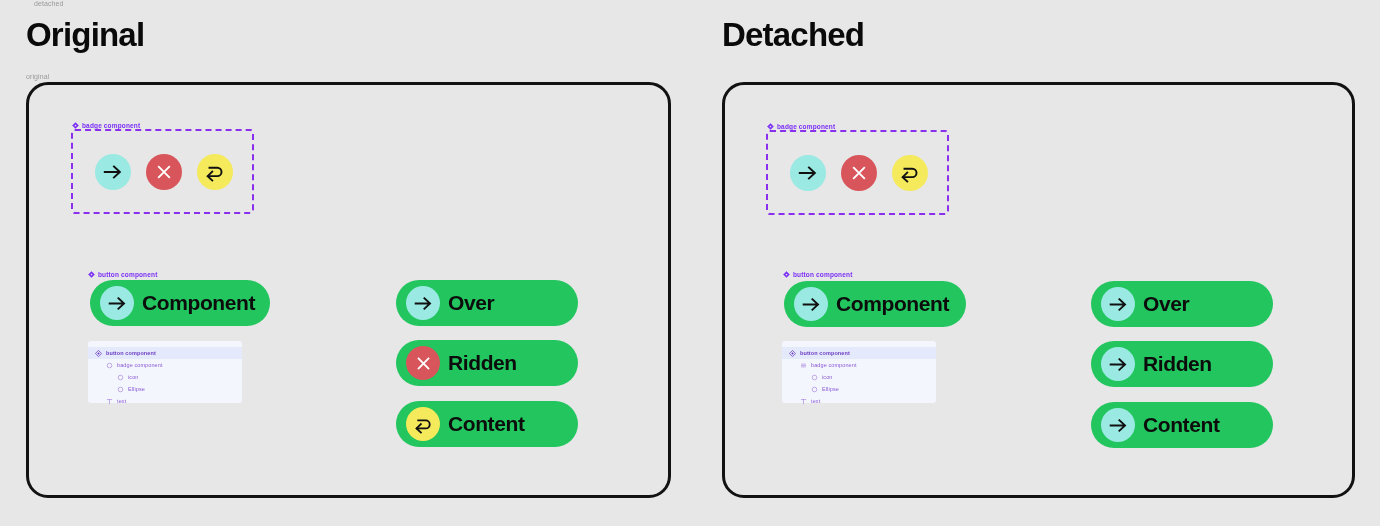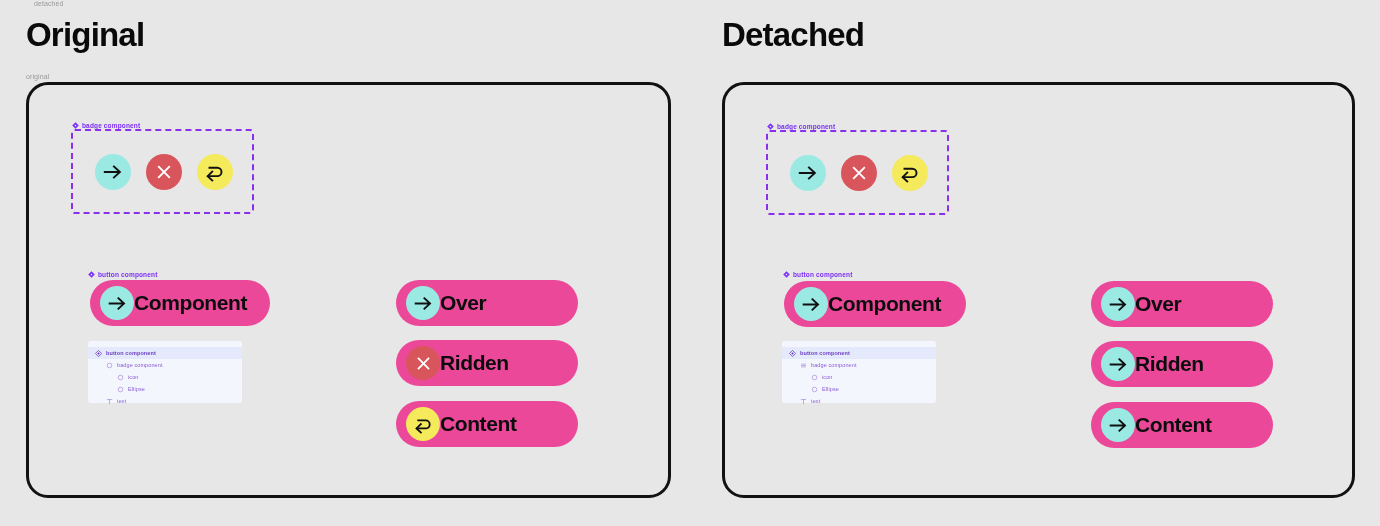--- a/index.html
+++ b/index.html
@@ -90,25 +90,25 @@
     display: flex;
     align-items: center;
     justify-content: center;
     flex: 0 0 auto;
   }
   .badge svg { display: block; }
 
   
   .pill {
     position: absolute;
-    background: #ec4899;
+    background: #22c55e;
     border-radius: 100px;
     display: flex;
     align-items: center;
-    gap: 0;
+    gap: 8px;
     padding: 0 22px 0 10px;
   }
   .pill .pill-text {
     font-size: 21px;
     font-weight: bold;
     color: #0c0c0c;
     letter-spacing: -0.4px;
     white-space: nowrap;
   }
   .pill .badge { width: 34px; height: 34px; }

